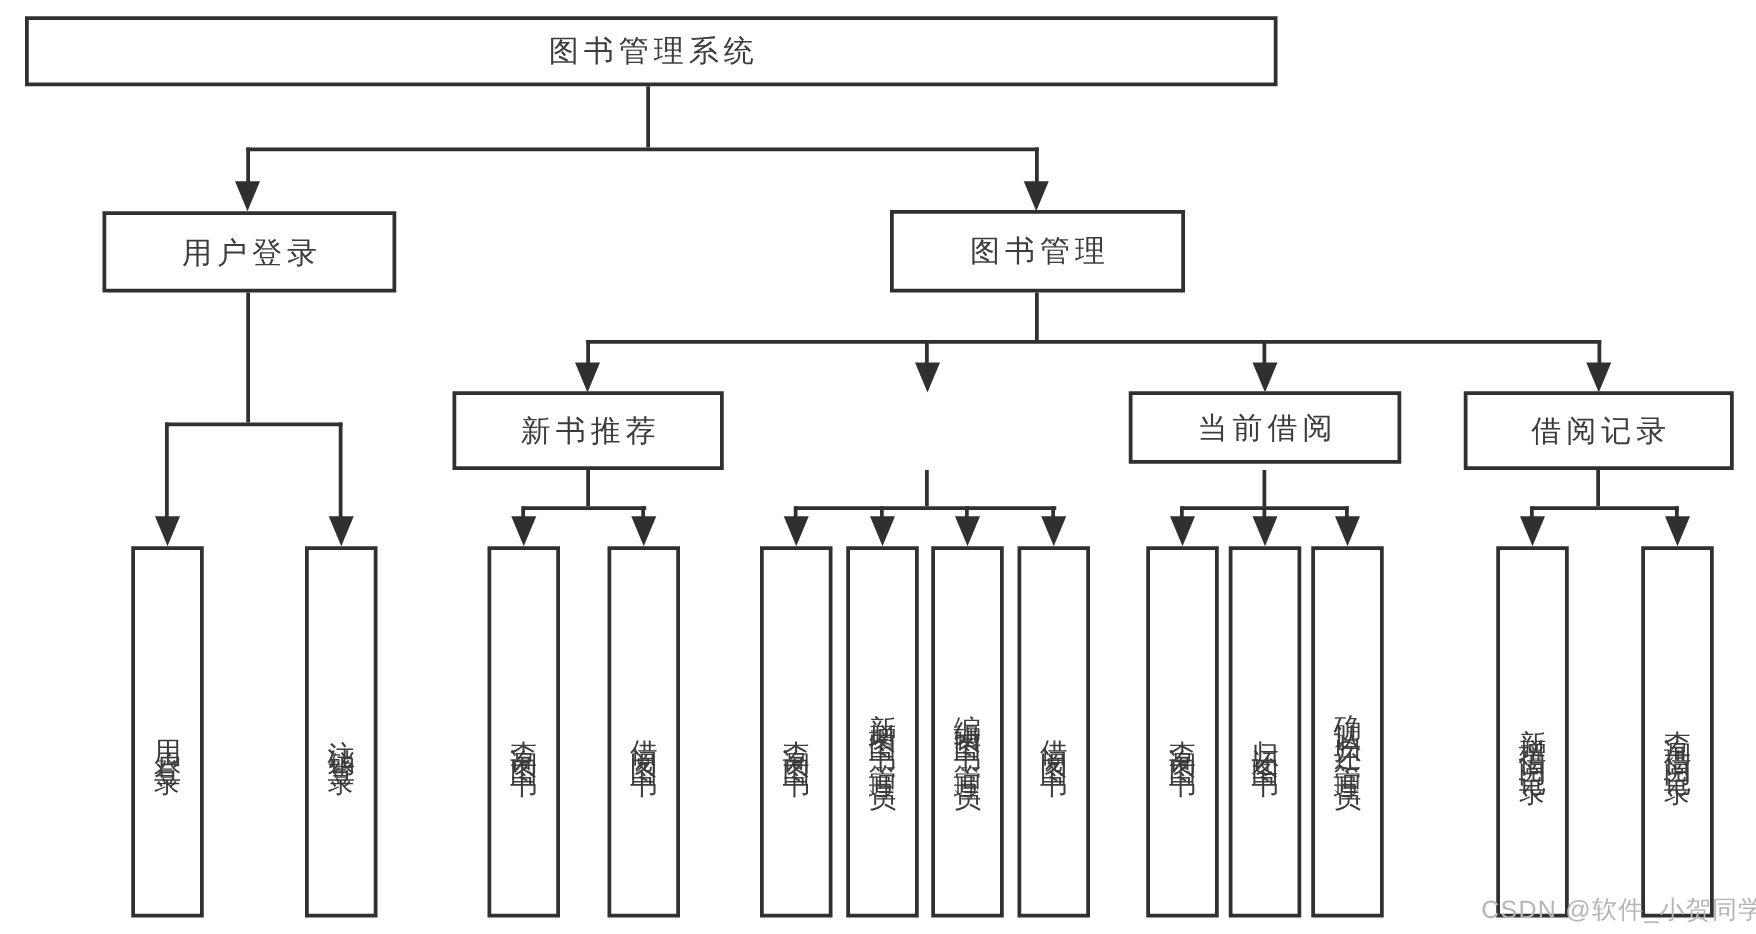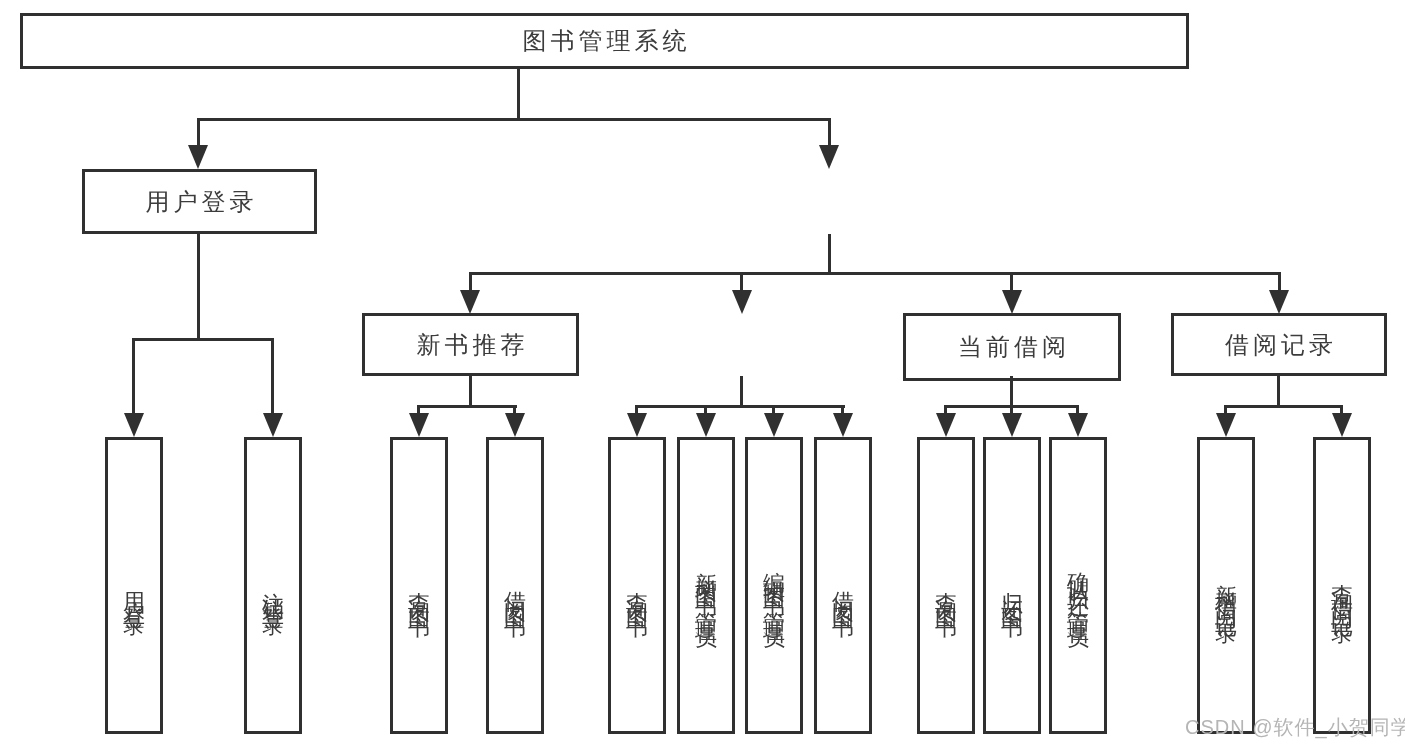--- a/index.html
+++ b/index.html
@@ -68,33 +68,36 @@
     letter-spacing: 1px;
     color: var(--wm);
     white-space: nowrap;
   }
 </style>
 </head>
 <body>
 
 <div class="stage">
 
-  <div class="box" style="left:20px;top:13px;width:1169px;height:56px;">
+  <div class="box" style="left:20px;top:13px;width:1002px;height:56px;">
     <span class="btext">图书管理系统</span>
   </div>
 
   <div class="vline" style="left:517px;top:69px;height:49px;"></div>
   <div class="hline" style="left:197px;top:118px;width:634px;"></div>
   <div class="vline" style="left:197px;top:118px;height:30px;"></div>
   <div class="arrow" style="left:188px;top:145px;"></div>
   <div class="vline" style="left:828px;top:118px;height:30px;"></div>
   <div class="arrow" style="left:819px;top:145px;"></div>
 
   <div class="box" style="left:82px;top:169px;width:235px;height:65px;">
     <span class="btext">用户登录</span>
+  </div>
+  <div class="box" style="left:712px;top:168px;width:236px;height:66px;">
+    <span class="btext">图书管理</span>
   </div>
 
   <div class="vline" style="left:197px;top:234px;height:104px;"></div>
   <div class="hline" style="left:132px;top:338px;width:142px;"></div>
   <div class="vline" style="left:132px;top:338px;height:78px;"></div>
   <div class="arrow" style="left:124px;top:413px;"></div>
   <div class="vline" style="left:271px;top:338px;height:78px;"></div>
   <div class="arrow" style="left:263px;top:413px;"></div>
 
   <div class="vline" style="left:828px;top:234px;height:38px;"></div>
@@ -104,21 +107,21 @@
   <div class="vline" style="left:740px;top:272px;height:20px;"></div>
   <div class="arrow" style="left:732px;top:290px;"></div>
   <div class="vline" style="left:1010px;top:272px;height:20px;"></div>
   <div class="arrow" style="left:1002px;top:290px;"></div>
   <div class="vline" style="left:1278px;top:272px;height:20px;"></div>
   <div class="arrow" style="left:1269px;top:290px;"></div>
 
   <div class="box" style="left:362px;top:313px;width:217px;height:63px;">
     <span class="btext">新书推荐</span>
   </div>
-  <div class="box" style="left:903px;top:313px;width:218px;height:68px;">
+  <div class="box" style="left:903px;top:313px;width:218px;height:58px;">
     <span class="btext">当前借阅</span>
   </div>
   <div class="box" style="left:1171px;top:313px;width:216px;height:63px;">
     <span class="btext">借阅记录</span>
   </div>
 
   <div class="vline" style="left:469px;top:376px;height:29px;"></div>
   <div class="hline" style="left:418px;top:405px;width:99px;"></div>
   <div class="vline" style="left:417px;top:405px;height:12px;"></div>
   <div class="arrow" style="left:409px;top:413px;"></div>

